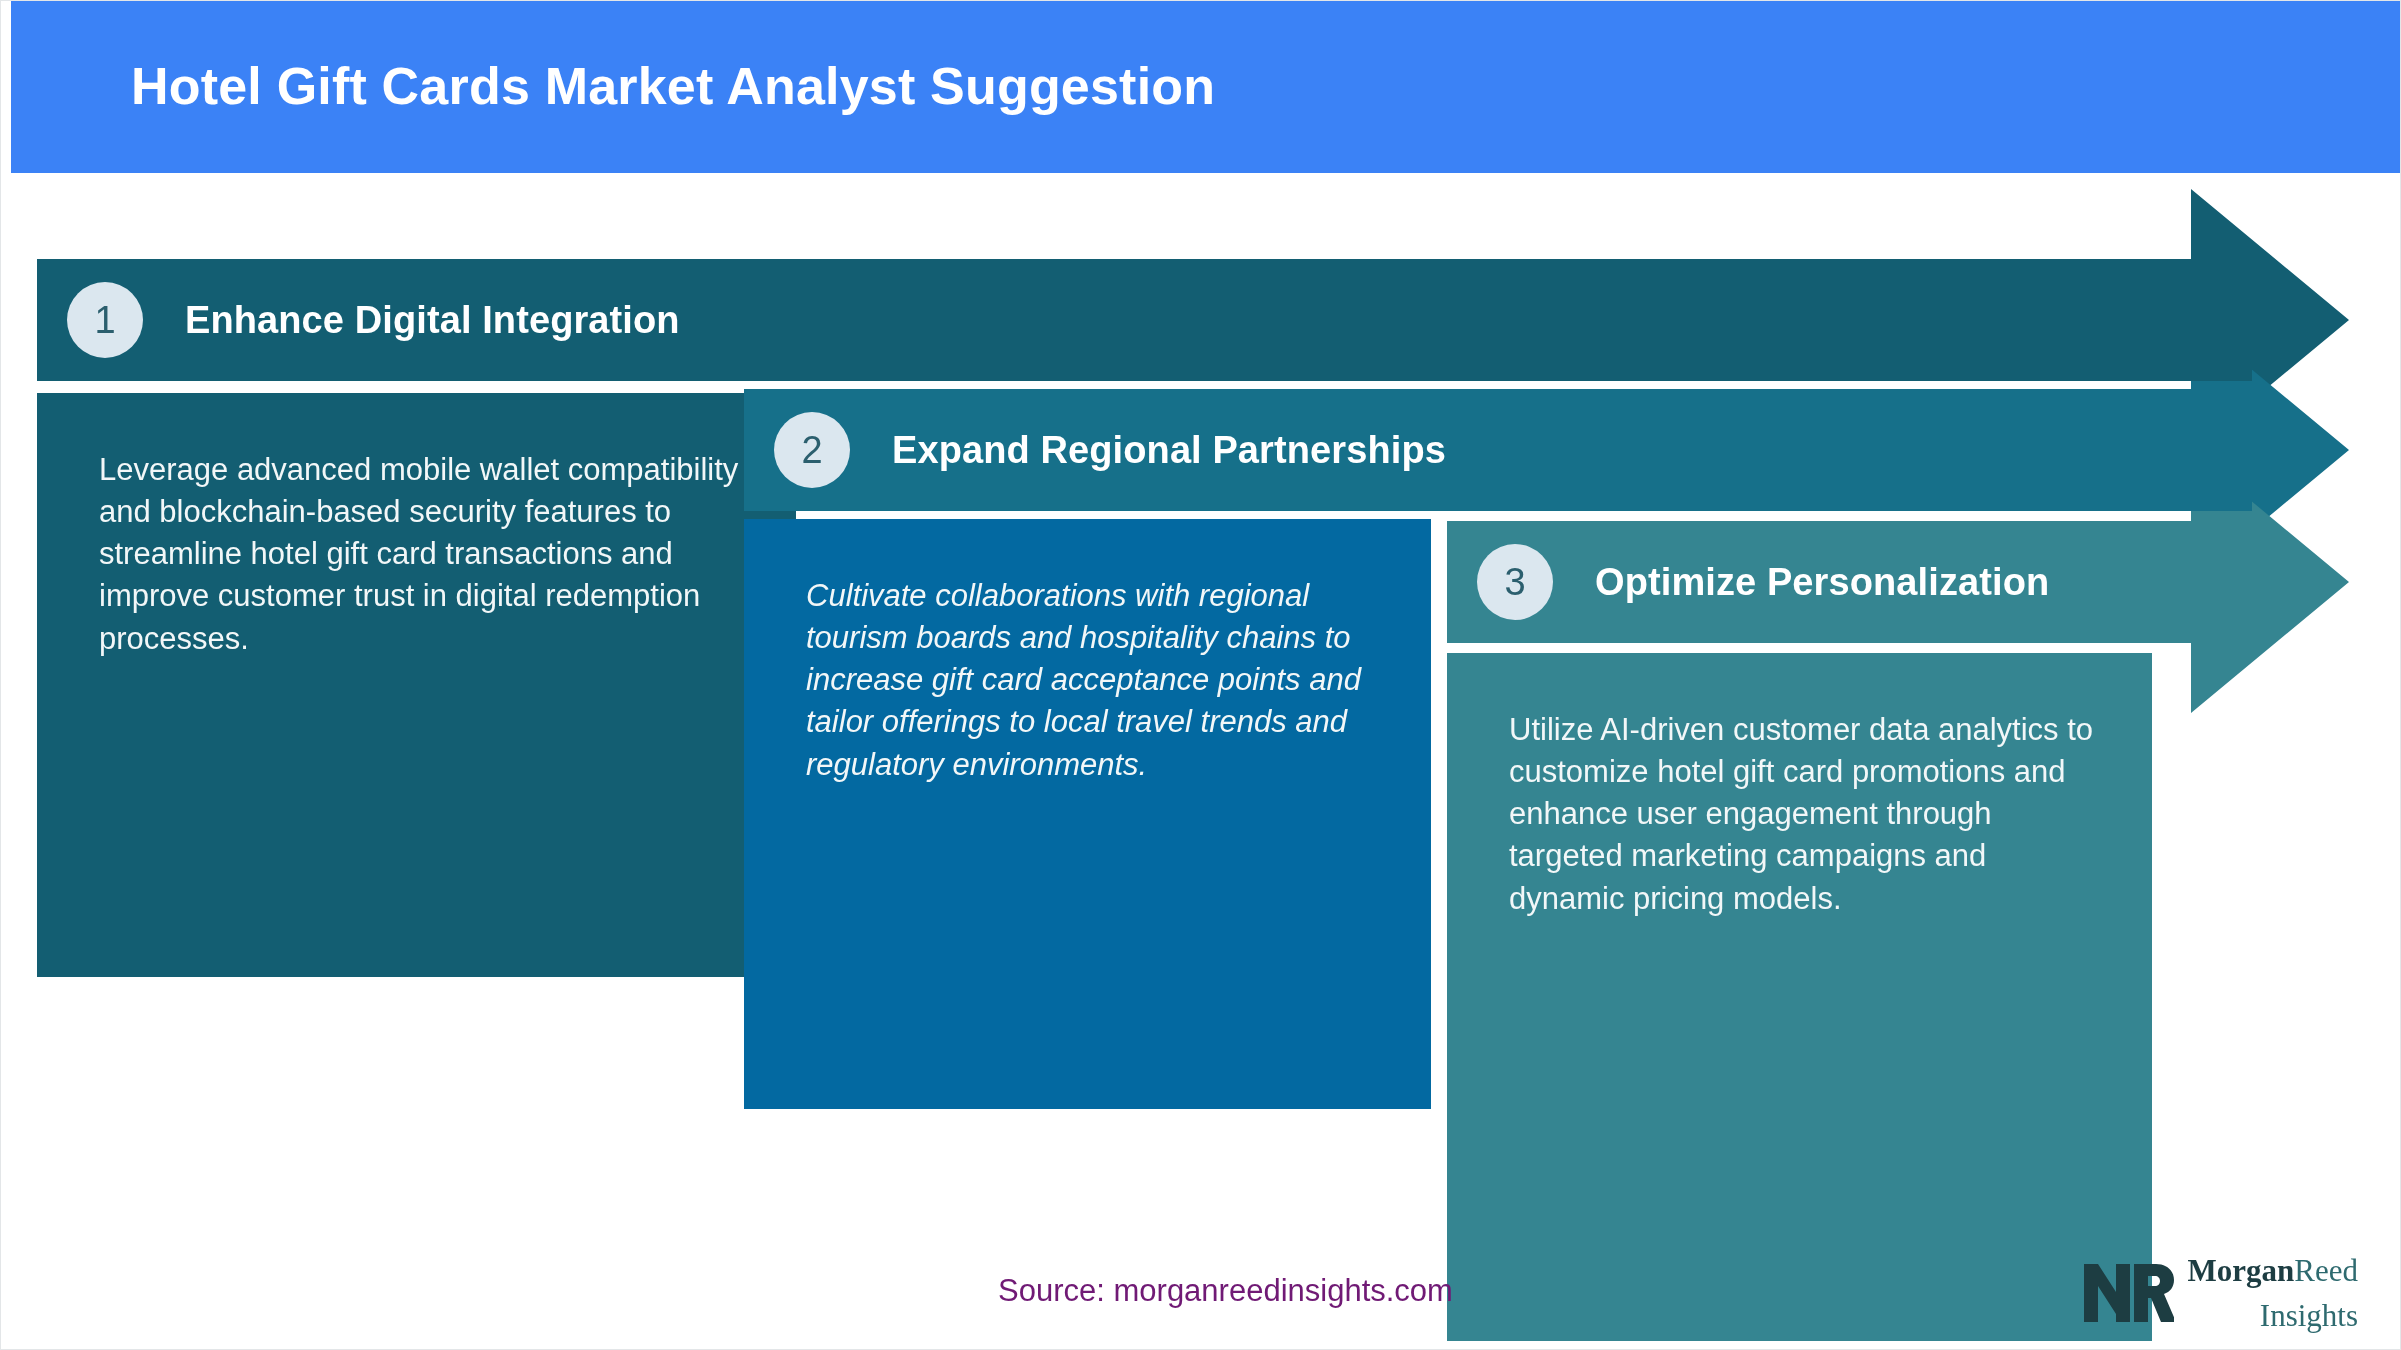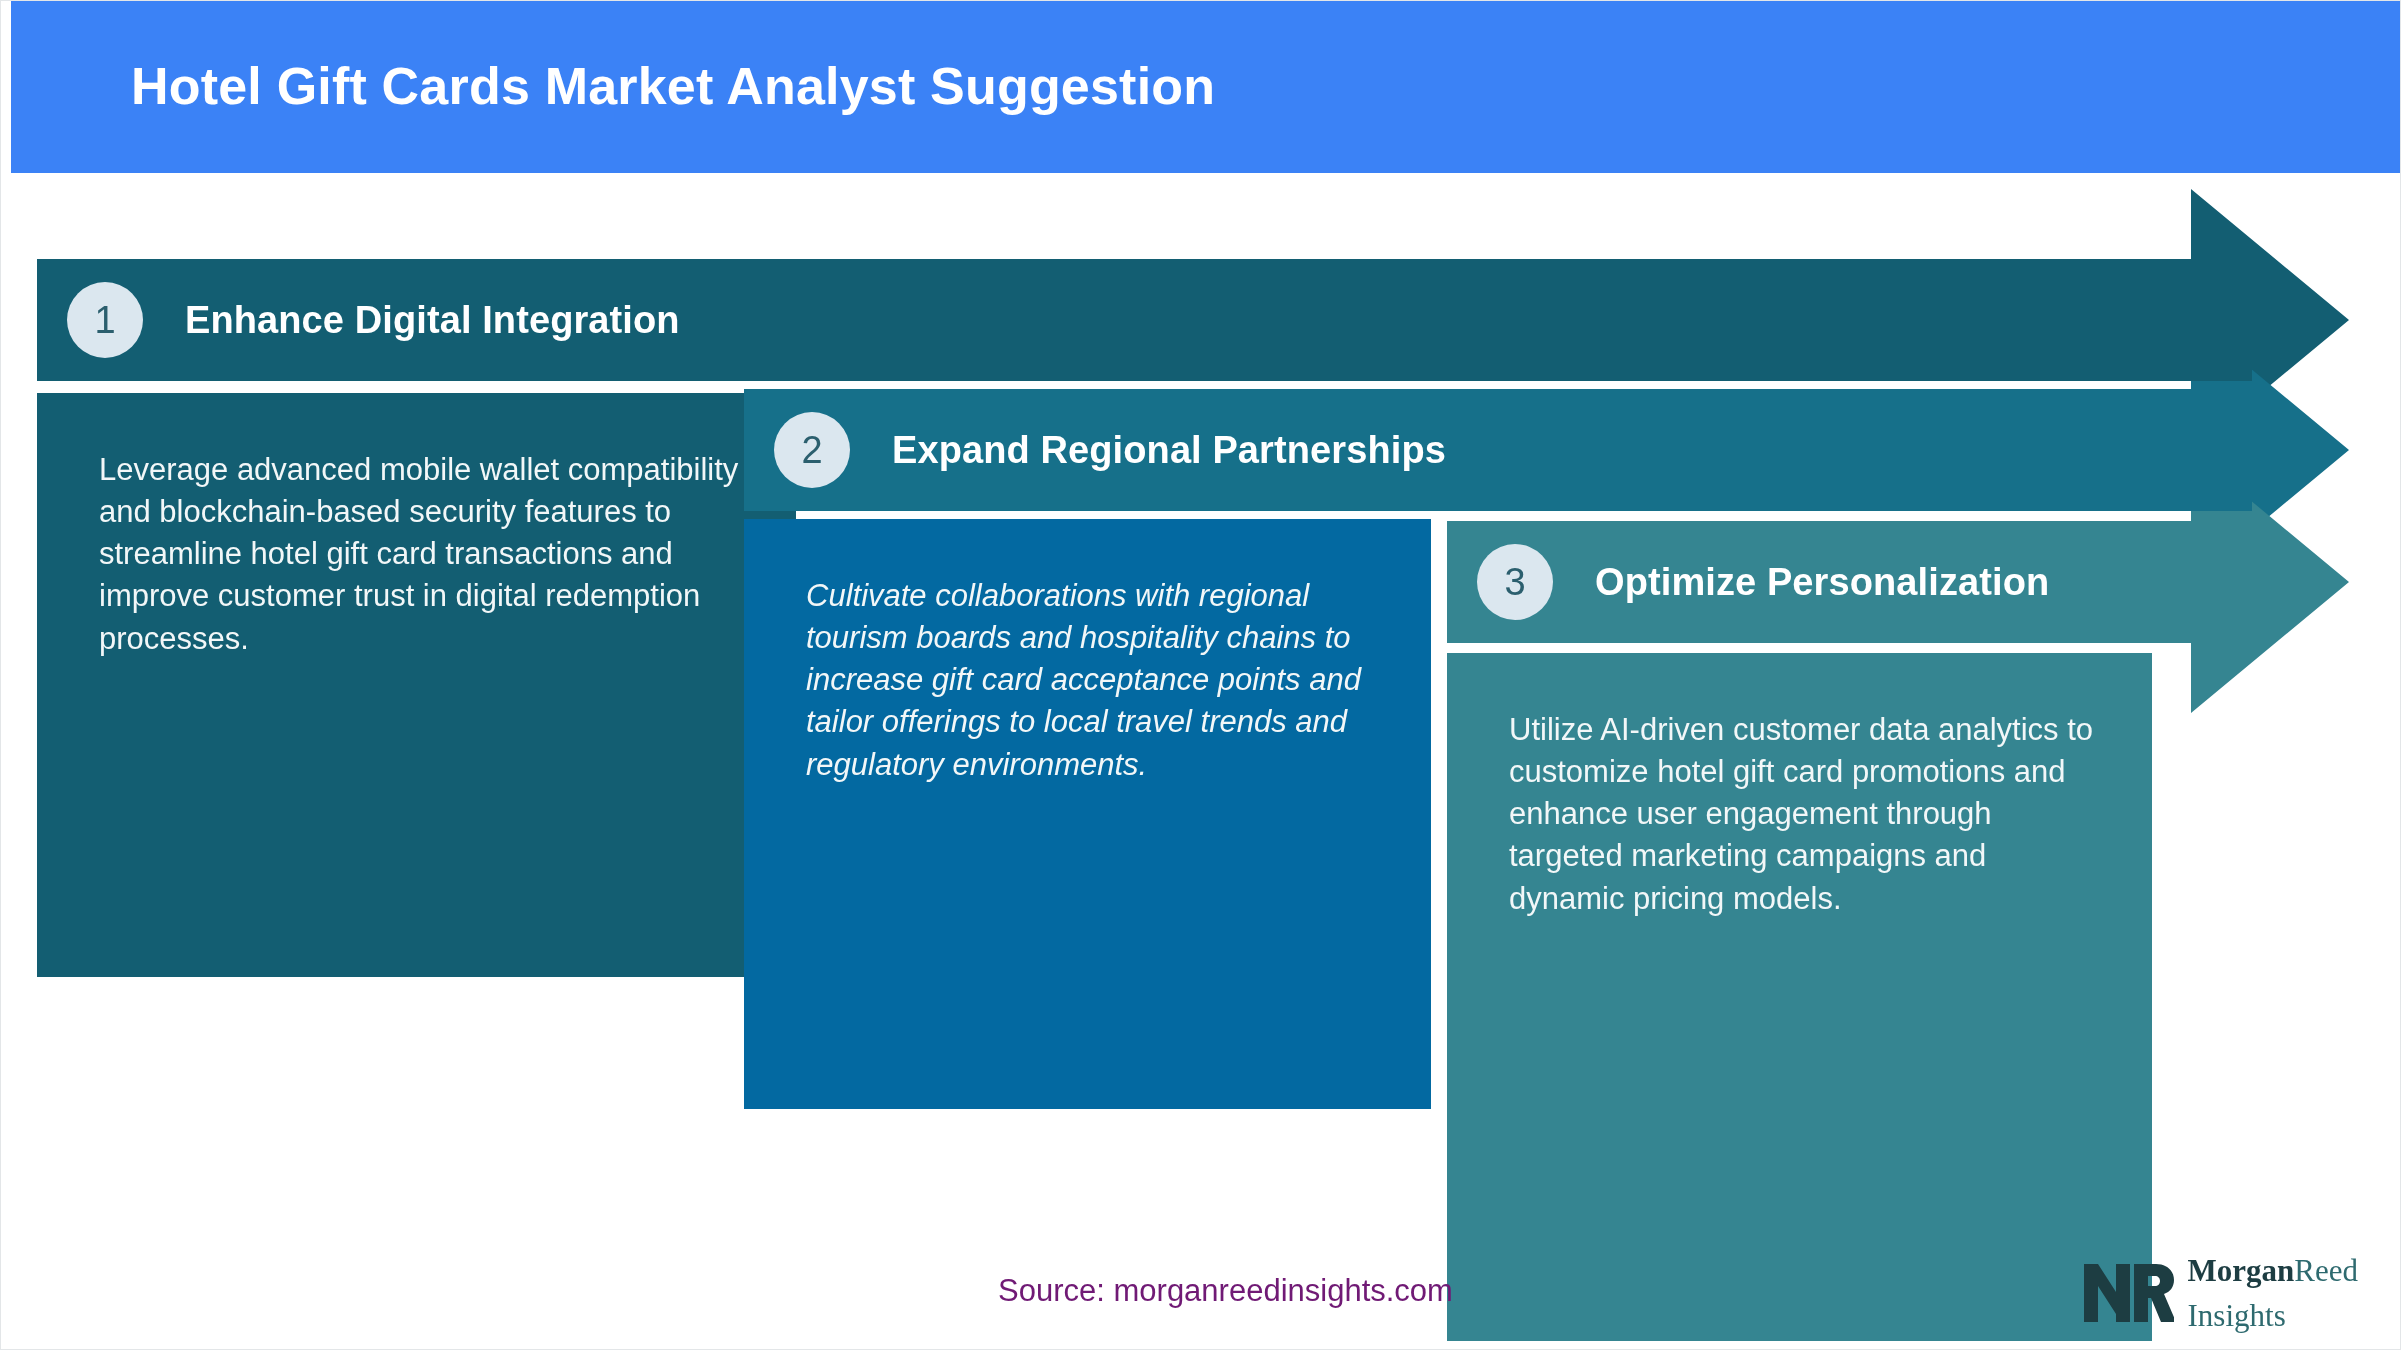--- a/index.html
+++ b/index.html
@@ -131,20 +131,21 @@
     display: flex;
     align-items: center;
     gap: 14px;
   }
   .logo-mark { display: block; }
   .logo-words {
     display: flex;
     flex-direction: column;
     line-height: 1.0;
     font-family: "Liberation Serif", serif;
+    text-align: right;
   }
   .logo-line1 { font-size: 31px; white-space: nowrap; }
   .logo-line1 .w1 { color: #1d3d42; font-weight: bold; }
   .logo-line1 .w2 { color: #2e6a6f; font-weight: normal; }
   .logo-line2 {
     font-size: 31px;
     color: #2e6a6f;
     margin-top: 14px;
     white-space: nowrap;
   }

